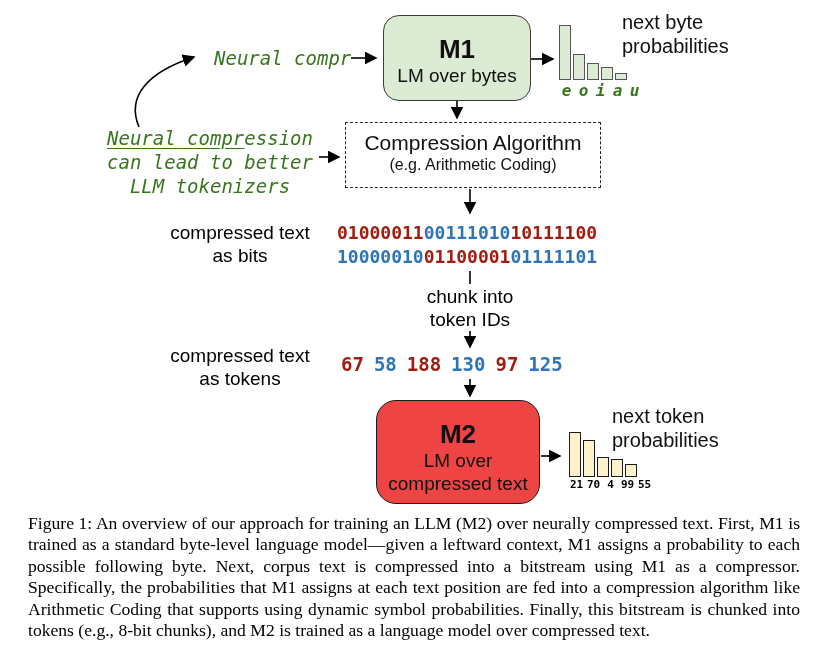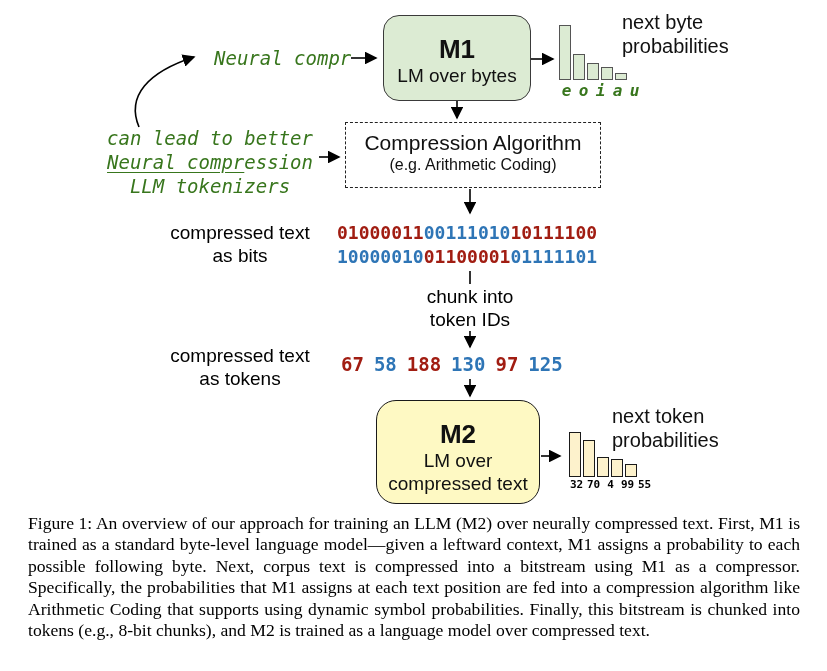--- a/index.html
+++ b/index.html
@@ -82,22 +82,22 @@
         <span>a</span>
         <span>u</span>
       </div>
   </div>
   <div class="abs" style="left:622px;top:10px;font-size:20px;line-height:24px;">
     <div>next byte</div>
     <div>probabilities</div>
   </div>
 
   <div class="abs green-mono" style="left:100px;top:126px;width:220px;text-align:center;color:#38761d;">
+    <div><span class="underlined">Neural compr</span><span>ession</span></div>
     <div>can lead to better</div>
-    <div><span class="underlined">Neural compr</span><span>ession</span></div>
     <div>LLM tokenizers</div>
   </div>
 
   <div class="abs dashed-box" style="left:345px;top:122px;width:256px;height:66px;">
     <div class="dashed-title">Compression Algorithm</div>
     <div class="dashed-sub">(e.g. Arithmetic Coding)</div>
   </div>
 
   <div class="abs diagram-label" style="left:150px;top:221px;width:180px;">
     <div>compressed text</div>
@@ -112,36 +112,36 @@
     <div>chunk into</div>
     <div>token IDs</div>
   </div>
 
   <div class="abs diagram-label" style="left:150px;top:344px;width:180px;">
     <div>compressed text</div>
     <div>as tokens</div>
   </div>
   <div class="abs mono-seq token-seq" style="left:341px;top:352px;"><span style="color: rgb(161, 29, 18); margin-right: 10px;">67</span><span style="color: rgb(46, 117, 182); margin-right: 10px;">58</span><span style="color: rgb(161, 29, 18); margin-right: 10px;">188</span><span style="color: rgb(46, 117, 182); margin-right: 10px;">130</span><span style="color: rgb(161, 29, 18); margin-right: 10px;">97</span><span style="color: rgb(46, 117, 182); margin-right: 10px;">125</span></div>
 
-  <div class="abs model-box" style="left:376px;top:400px;width:164px;height:104px;background:#fef9c3;border-color:#1a1a1a;border-radius:20px;">
+  <div class="abs model-box" style="left:376px;top:400px;width:164px;height:104px;background:#ef4444;border-color:#1a1a1a;border-radius:20px;">
     <div class="model-title">M2</div>
     <div class="model-sub">LM over</div>
     <div class="model-sub">compressed text</div>
   </div>
 
   <div class="abs minichart dark-border" style="left:569px;top:432px;">
     <div class="bars" style="height:45px;">
         <div class="bar" style="height: 45px; background: rgb(253, 242, 204); border-color: rgb(26, 26, 26);"></div>
         <div class="bar" style="height: 37px; background: rgb(253, 242, 204); border-color: rgb(26, 26, 26);"></div>
         <div class="bar" style="height: 20px; background: rgb(253, 242, 204); border-color: rgb(26, 26, 26);"></div>
         <div class="bar" style="height: 18px; background: rgb(253, 242, 204); border-color: rgb(26, 26, 26);"></div>
         <div class="bar" style="height: 13px; background: rgb(253, 242, 204); border-color: rgb(26, 26, 26);"></div>
       </div>
     <div class="bar-labels token-num-labels" style="color: rgb(0, 0, 0);">
-        <span>32</span>
+        <span>21</span>
         <span>70</span>
         <span>4</span>
         <span>99</span>
         <span>55</span>
       </div>
   </div>
   <div class="abs" style="left:612px;top:404px;font-size:20px;line-height:24px;">
     <div>next token</div>
     <div>probabilities</div>
   </div>

